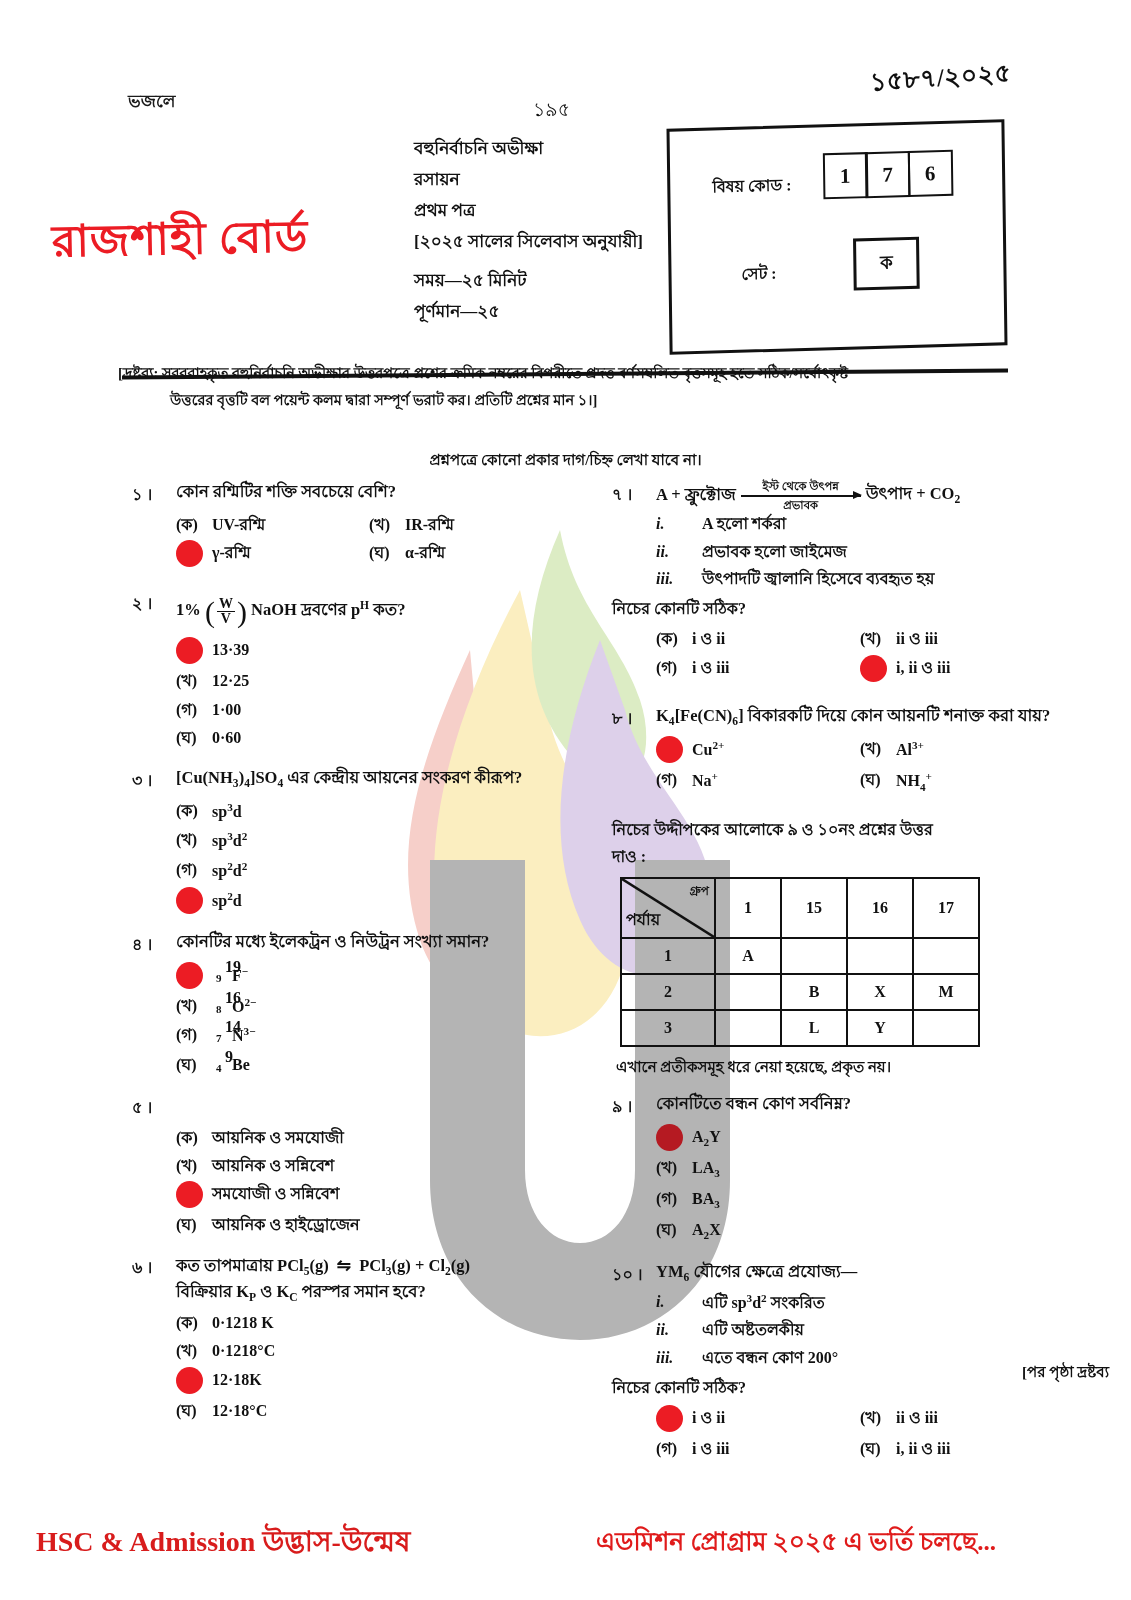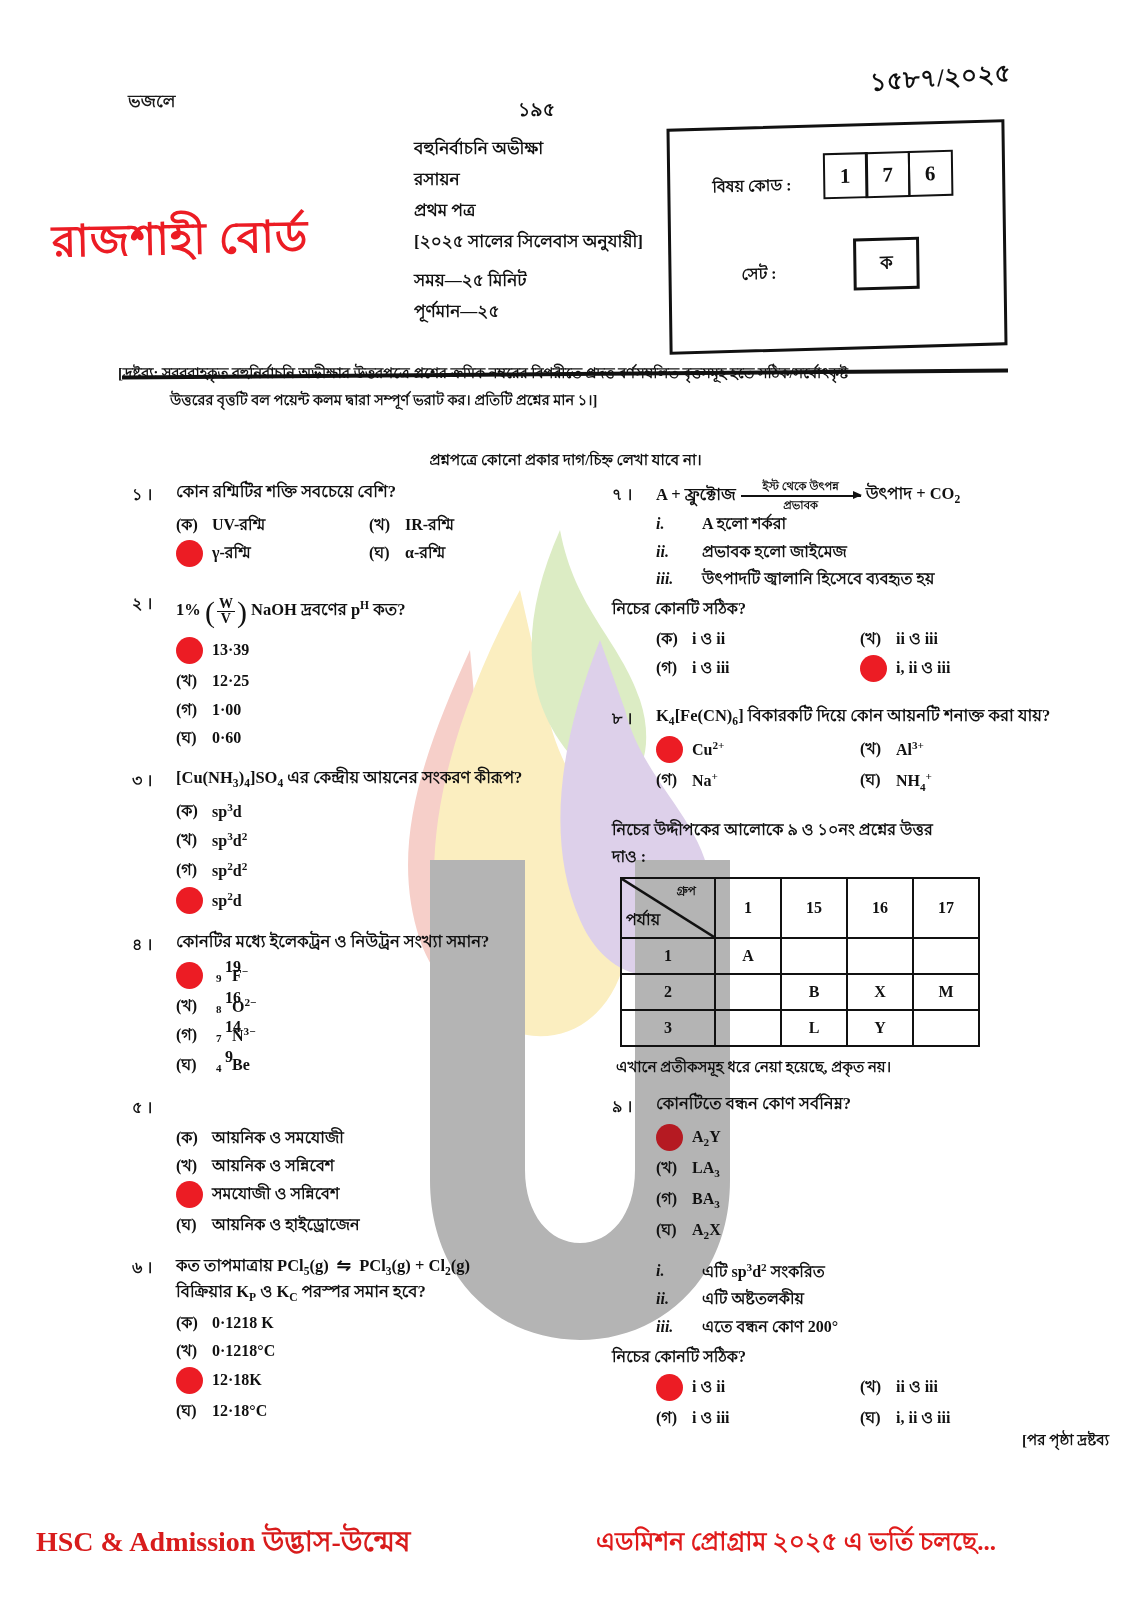--- a/index.html
+++ b/index.html
@@ -14,21 +14,21 @@
   .page{position:relative;width:1131px;height:1600px;}
 
   
   .wm{position:absolute;left:0;top:0;width:1131px;height:1600px;pointer-events:none;z-index:0;}
 
   
   .hdr{position:absolute;left:0;top:0;width:1131px;height:370px;z-index:2;}
   .doc-code{position:absolute;right:120px;top:58px;font-size:25px;font-weight:700;
             transform:rotate(-4deg);letter-spacing:.5px;}
   .corner-note{position:absolute;left:128px;top:88px;font-size:17px;font-weight:700;color:#1a1a1a;}
-  .page-num{position:absolute;left:518px;top:95px;font-size:19px;font-weight:700;}
+  .page-num{position:absolute;left:533px;top:95px;font-size:19px;font-weight:400;}
   .board-title{position:absolute;left:52px;top:206px;font-size:44px;font-weight:700;color:#ec1c24;
                letter-spacing:1px;transform:rotate(-1.2deg);white-space:nowrap;}
 
   .meta{position:absolute;left:414px;top:140px;width:270px;font-size:17px;font-weight:700;line-height:1;}
   .meta div{margin-bottom:14px;white-space:nowrap;}
   .meta .gap{margin-bottom:22px;}
 
   
   .codebox{position:absolute;left:668px;top:124px;width:332px;height:220px;
            border:3px solid #111;transform:rotate(-1.6deg) skewX(-0.8deg);background:transparent;}
@@ -84,26 +84,26 @@
                         border-top:4px solid transparent;border-bottom:4px solid transparent;}
   .arrowwrap .below{font-size:11.5px;line-height:1.1;white-space:nowrap;}
 
   .eqarrow{display:inline-block;margin:0 4px;font-size:17px;}
 
   
   .ptbl{margin:6px 0 8px 8px;border-collapse:collapse;}
   .ptbl td{border:2px solid #111;width:62px;height:32px;text-align:center;
            font-size:16px;font-weight:700;}
   .ptbl td.corner{width:92px;height:58px;position:relative;padding:0;}
-  .ptbl td.corner .grp{position:absolute;right:18px;top:3px;font-size:12px;}
+  .ptbl td.corner .grp{position:absolute;right:5px;top:3px;font-size:12px;}
   .ptbl td.corner .per{position:absolute;left:4px;bottom:3px;font-size:16px;}
   .ptbl td.corner .diag{position:absolute;left:0;top:0;width:100%;height:100%;}
   .note{font-size:15px;font-weight:700;margin:6px 0 12px 4px;}
 
-  .turnover{position:absolute;right:22px;top:1428px;font-size:15px;font-weight:700;z-index:2;}
+  .turnover{position:absolute;right:22px;top:1360px;font-size:15px;font-weight:700;z-index:2;}
 
   
   .footer{position:absolute;left:0;top:1520px;width:1131px;z-index:3;}
   .f-left{position:absolute;left:36px;top:0;font-size:28px;font-weight:700;color:#d81c1c;white-space:nowrap;}
   .f-right{position:absolute;left:596px;top:2px;font-size:25px;font-weight:700;color:#e01b1b;white-space:nowrap;}
 
   sup{font-size:.7em;vertical-align:super;}
   sub{font-size:.7em;vertical-align:sub;}
   .iso{display:inline-block;position:relative;padding-left:20px;}
   .iso .mass{position:absolute;left:13px;top:-8px;font-size:16px;}
@@ -445,20 +445,24 @@
             <span class="key">(গ)</span>
             <span class="val">BA<sub>3</sub></span>
           </div>
           <div class="opt">
             <span class="key">(ঘ)</span>
             <span class="val">A<sub>2</sub>X</span>
           </div>
         </div>
       </div>
       <div class="q">
+        <div class="q-row">
+          <div class="q-no">১০ ।</div>
+          <div class="q-text">YM<sub>6</sub> যৌগের ক্ষেত্রে প্রযোজ্য—</div>
+        </div>
         <div class="stems">
           <div class="stem">
             <span class="rn">i.</span>
             <span>এটি  sp<sup>3</sup>d<sup>2</sup> সংকরিত</span>
           </div>
           <div class="stem">
             <span class="rn">ii.</span>
             <span>এটি অষ্টতলকীয়</span>
           </div>
           <div class="stem">

